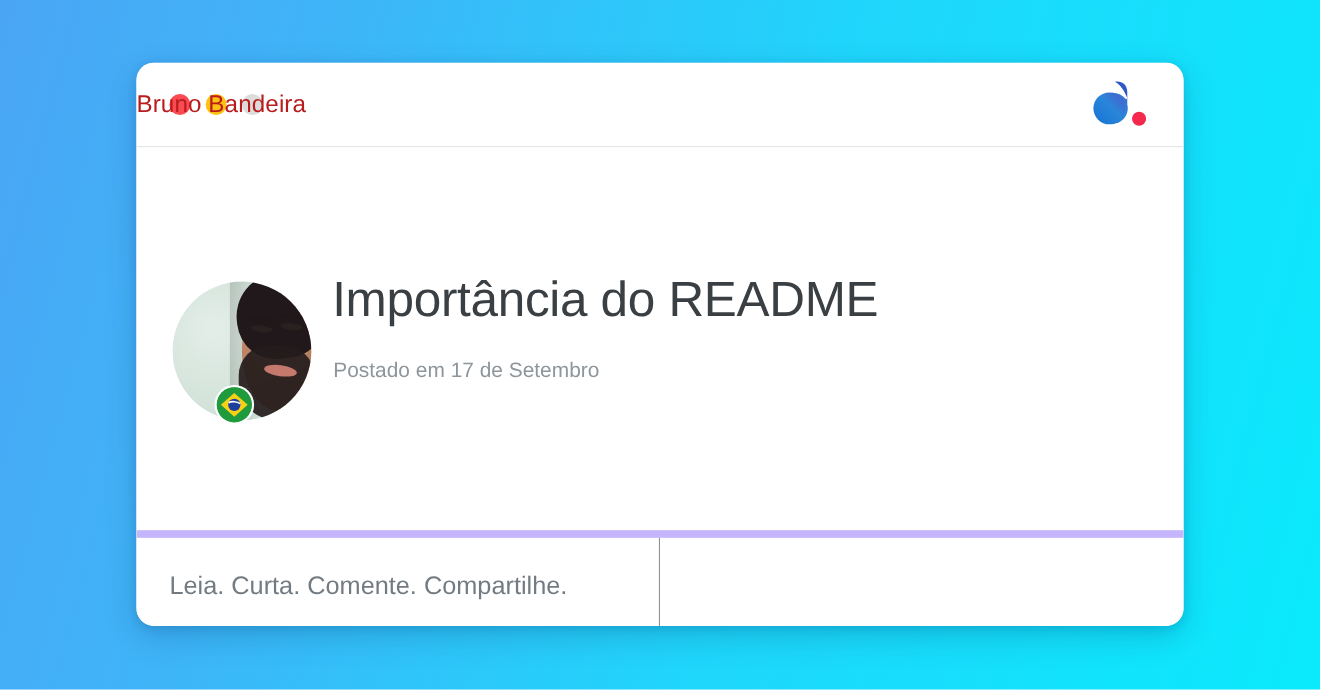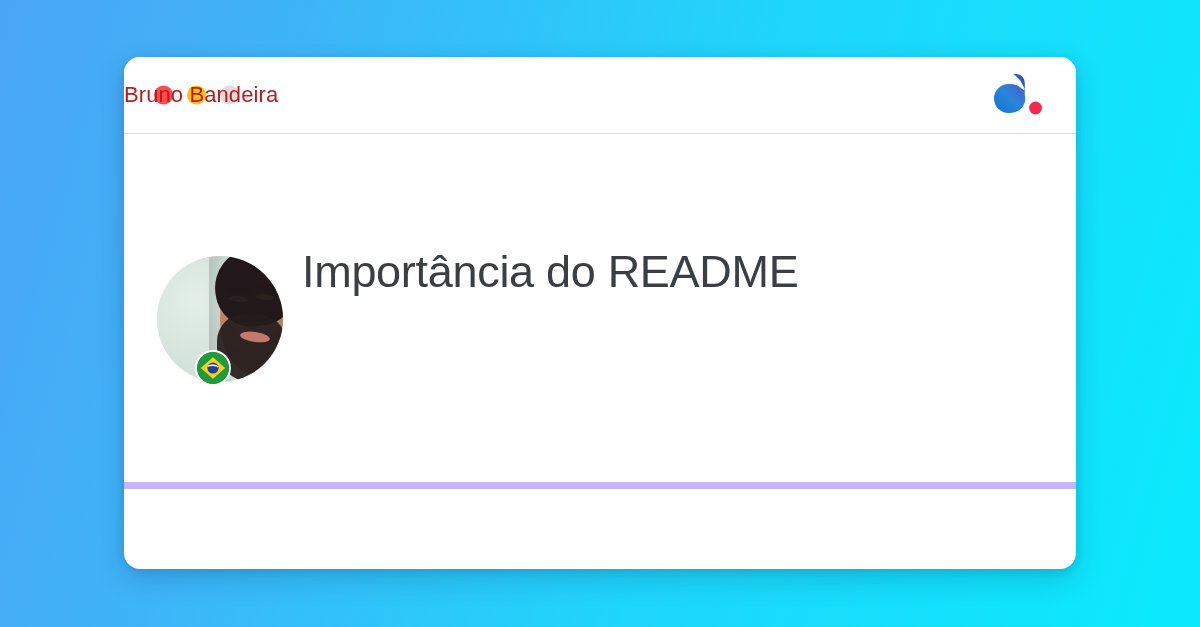--- a/index.html
+++ b/index.html
@@ -296,17 +296,24 @@
           <svg width="32" height="32" viewBox="0 0 32 32" xmlns="http://www.w3.org/2000/svg">
             <circle cx="16" cy="16" r="16" fill="#1f9b3d"></circle>
             <polygon points="16,5.2 28.2,16 16,26.8 3.8,16" fill="#f7d117"></polygon>
             <circle cx="16" cy="16" r="5.6" fill="#1e3f9e"></circle>
             <path d="M10.8 14.2 C13.6 12.6 18.6 12.9 21.3 14.9" stroke="#ffffff" stroke-width="1.5" fill="none"></path>
           </svg>
         </div>
       </div>
 
       <div id="post-title">Importância do README</div>
+      <div id="post-date">Postado em 17 de Setembro</div>
     </div>
 
+    <div id="card-footer">
+      <div id="footer-left">
+        <span id="footer-tagline">Leia. Curta. Comente. Compartilhe.</span>
+      </div>
+      <div id="footer-right"></div>
+    </div>
 
   </div>
 </div>
 
 </body></html>

